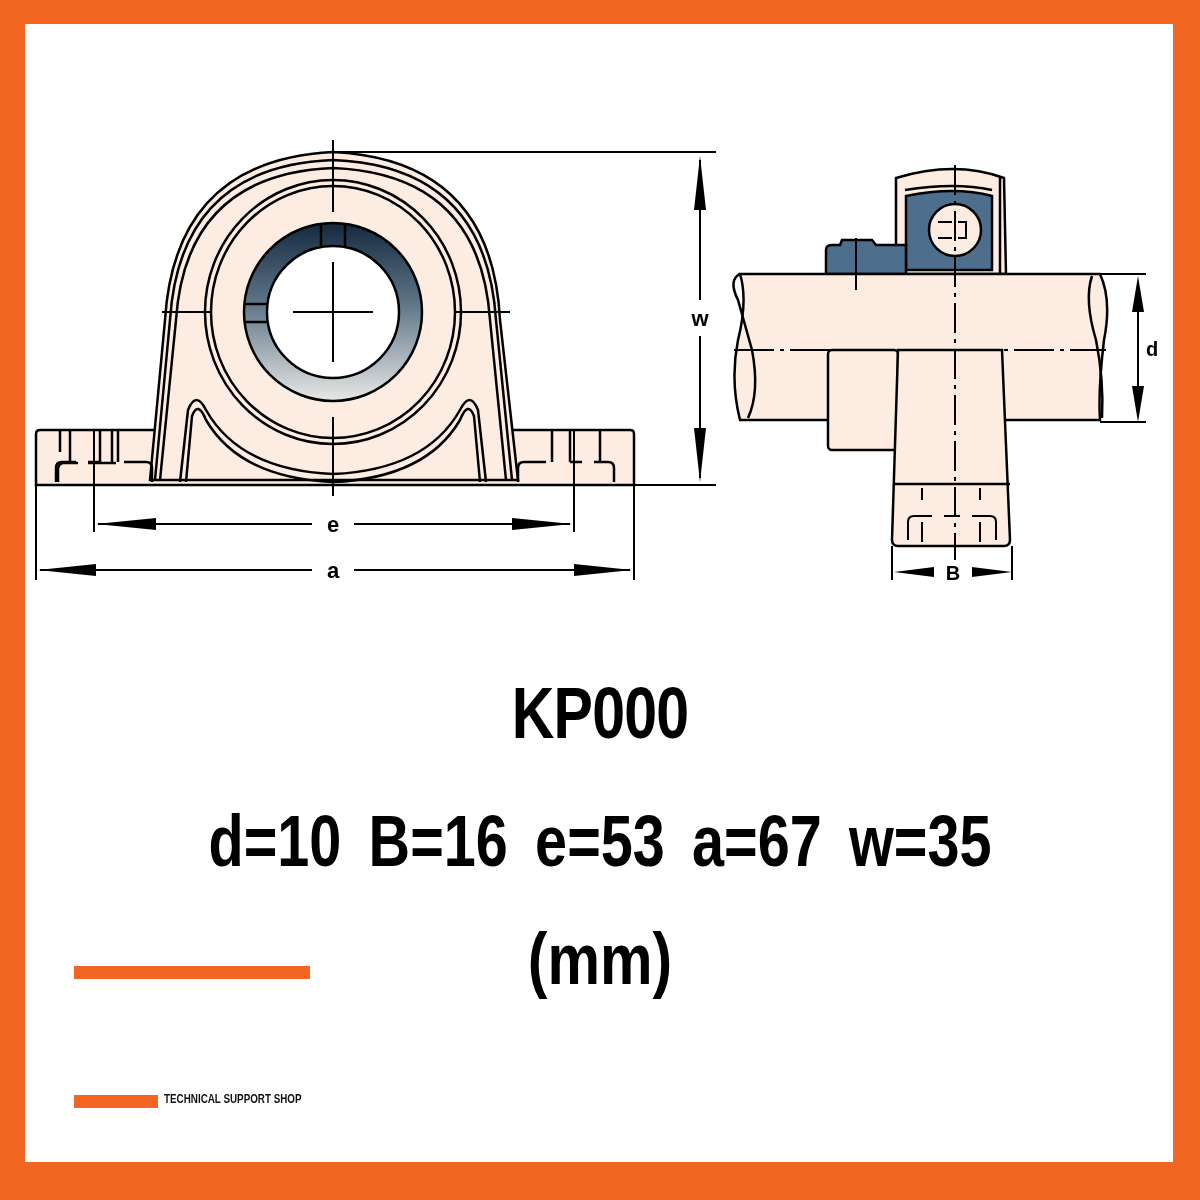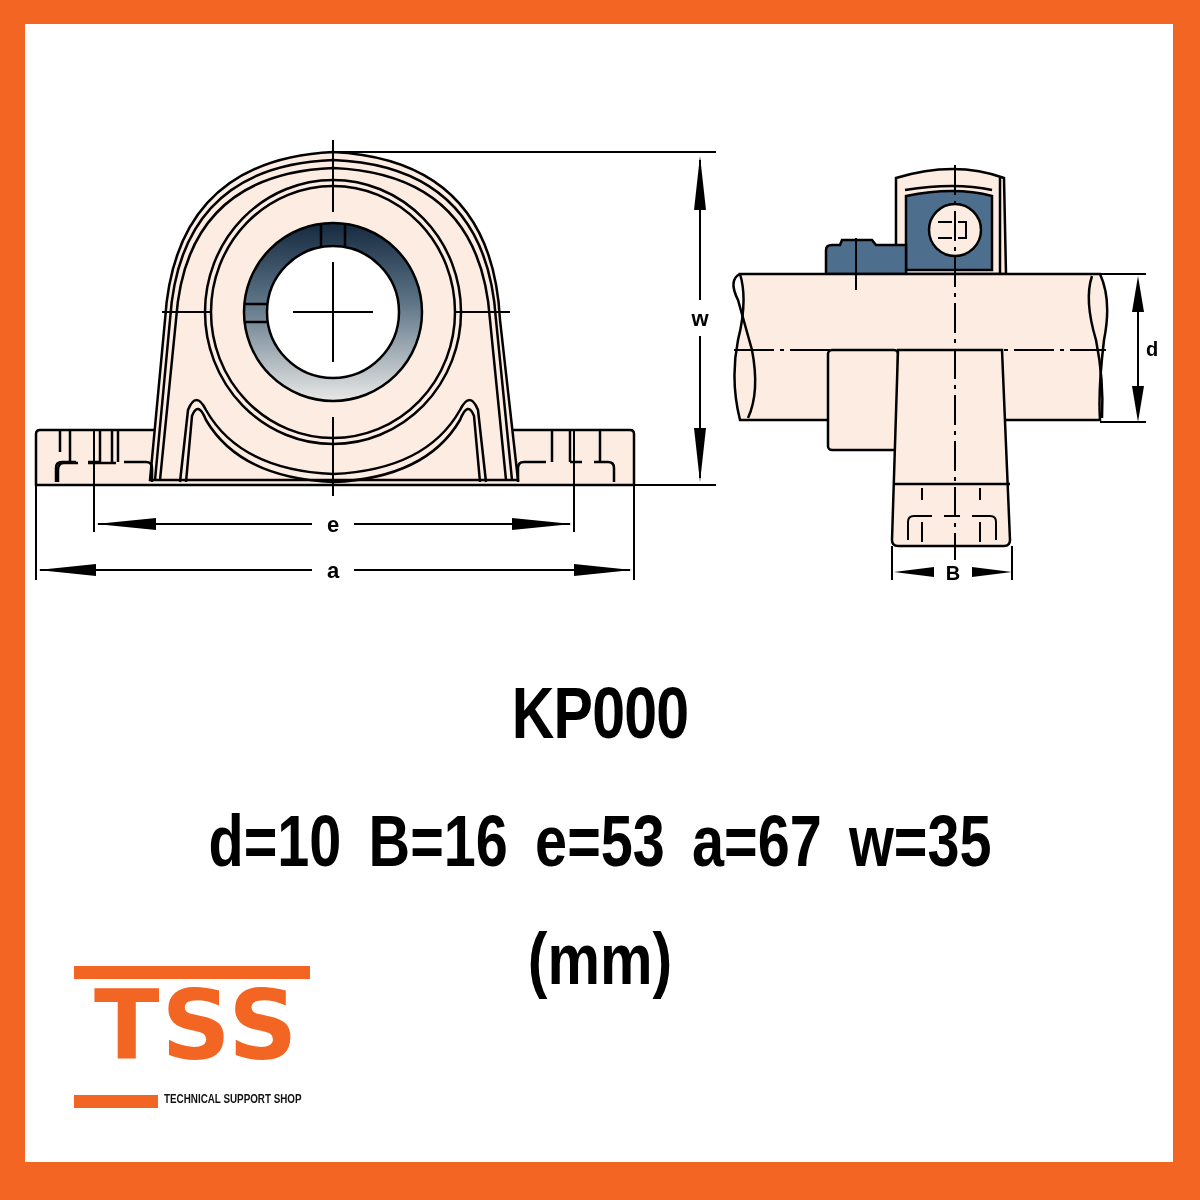--- a/index.html
+++ b/index.html
@@ -136,16 +136,15 @@
   <text x="1152" y="356" text-anchor="middle" font-family="Liberation Sans, sans-serif" font-weight="bold" font-size="20">d</text>
   <text x="953" y="580" text-anchor="middle" font-family="Liberation Sans, sans-serif" font-weight="bold" font-size="20">B</text>
 </svg>
 
 <div class="title model">KP000</div>
 <div class="title dims">d=10  B=16  e=53  a=67  w=35</div>
 <div class="title unit">(mm)</div>
 
 <div class="logo">
   <div class="bar-top"></div>
-  <div class="letters">TSS</div>
   <div class="bar-bottom"></div>
   <div class="tagline">TECHNICAL SUPPORT SHOP</div>
 </div>
 
 </body></html>

